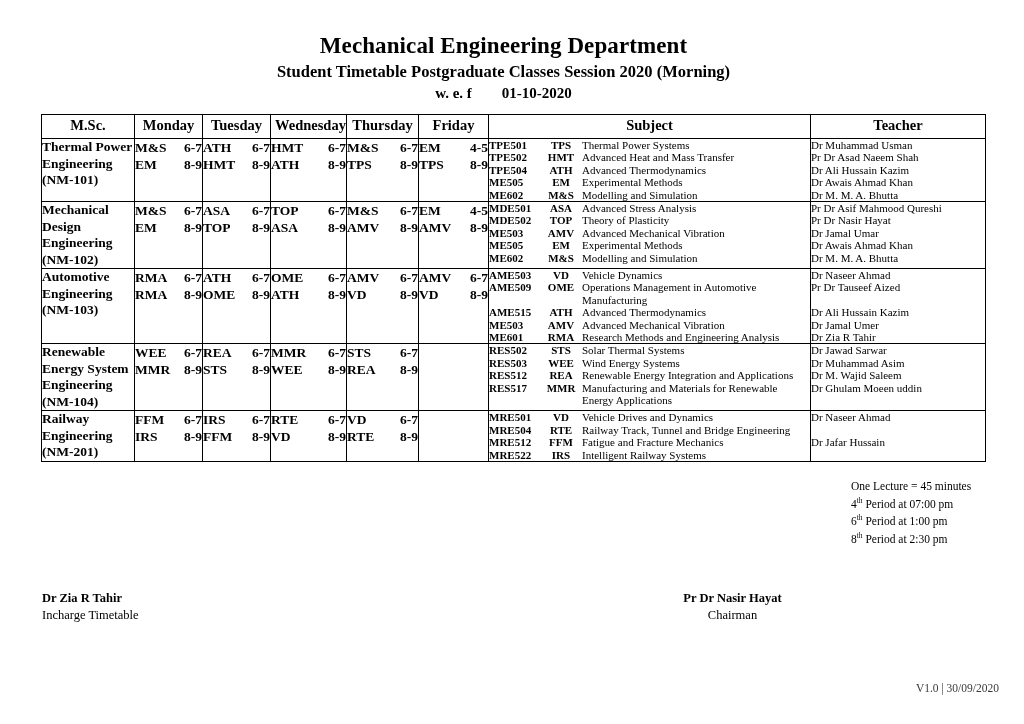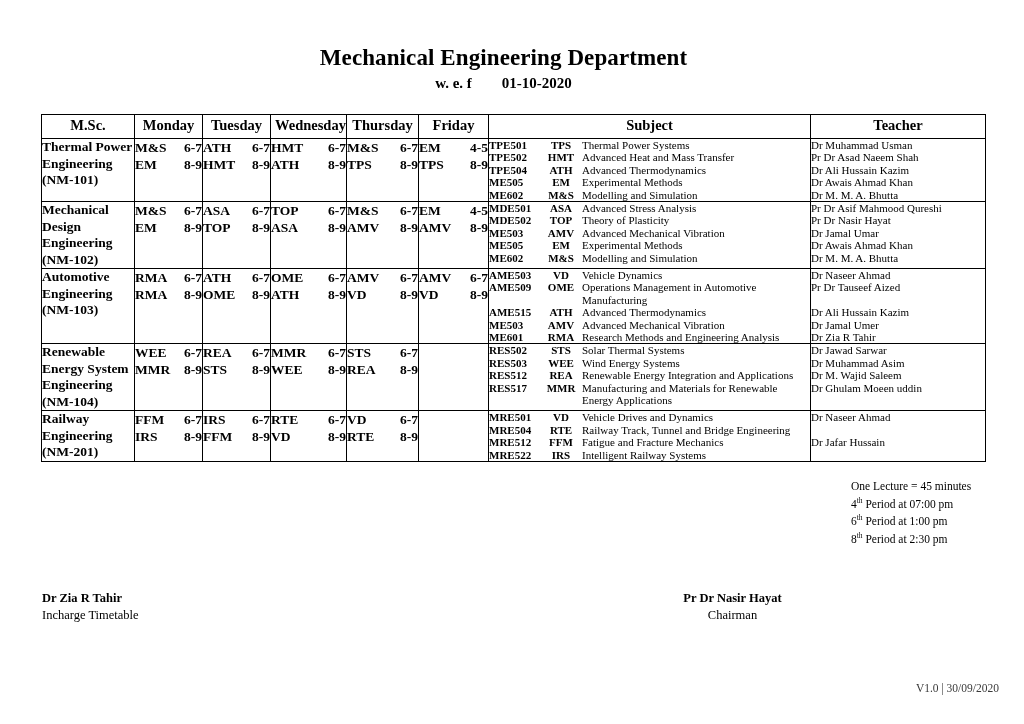--- a/index.html
+++ b/index.html
@@ -13,21 +13,21 @@
     position: relative;
     font-family: "Liberation Serif", "DejaVu Serif", serif;
     color: #000000;
     overflow: hidden;
   }
 
   
   #header {
     position: absolute;
     left: 0;
-    top: 44px;
+    top: 32px;
     width: 1007px;
     text-align: center;
   }
   #doc-title {
     font-size: 23px;
     font-weight: bold;
     line-height: 28px;
     letter-spacing: 0.1px;
   }
   #doc-subtitle {
@@ -183,20 +183,21 @@
     top: 682px;
     font-size: 11.5px;
     color: #3a3a3a;
   }
 </style>
 </head>
 <body>
 
 <div id="header">
   <div id="doc-title">Mechanical Engineering Department</div>
+  <div id="doc-subtitle">Student Timetable Postgraduate Classes Session 2020 (Morning)</div>
   <div id="doc-wef">
     <span>w. e. f</span><span class="wef-date">01-10-2020</span>
   </div>
 </div>
 
 <table id="timetable">
   <colgroup>
     <col class="col-prog">
       <col class="col-day">
       <col class="col-day">

